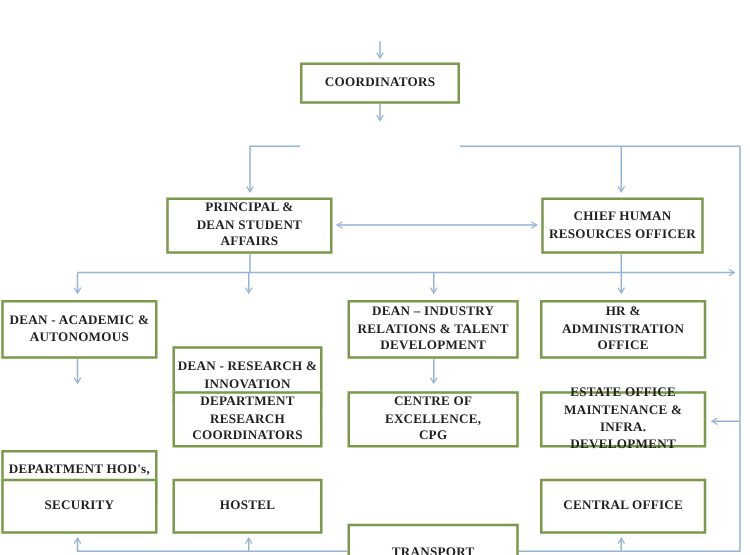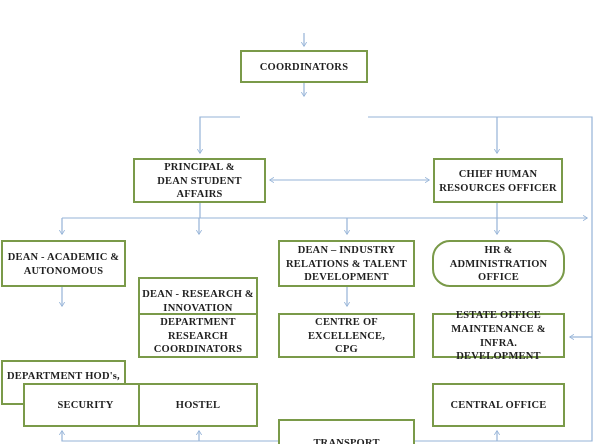--- a/index.html
+++ b/index.html
@@ -62,30 +62,30 @@
 AFFAIRS</div>
   <div class="node" style="left:433px;top:158px;width:130px;height:45px;">CHIEF HUMAN
 RESOURCES OFFICER</div>
   <div class="node" style="left:1px;top:240px;width:125px;height:47px;">DEAN - ACADEMIC &amp;
 AUTONOMOUS</div>
   <div class="node" style="left:138px;top:240px;width:120px;height:47px;margin-top:37px;">DEAN - RESEARCH &amp;
 INNOVATION</div>
   <div class="node" style="left:278px;top:240px;width:137px;height:47px;">DEAN – INDUSTRY
 RELATIONS &amp; TALENT
 DEVELOPMENT</div>
-  <div class="node" style="left:432px;top:240px;width:133px;height:47px;border-radius:18px;">HR &amp; ADMINISTRATION
+  <div class="node" style="left:432px;top:240px;width:133px;height:47px;">HR &amp; ADMINISTRATION
 OFFICE</div>
   <div class="node" style="left:1px;top:313px;width:125px;height:45px;margin-top:47px;">DEPARTMENT HOD's,
 CoE, IQAC, PED</div>
   <div class="node" style="left:138px;top:313px;width:120px;height:45px;">DEPARTMENT
 RESEARCH
 COORDINATORS</div>
   <div class="node" style="left:278px;top:313px;width:137px;height:45px;">CENTRE OF EXCELLENCE,
 CPG</div>
   <div class="node" style="left:432px;top:313px;width:133px;height:45px;">ESTATE OFFICE
 MAINTENANCE &amp; INFRA.
 DEVELOPMENT</div>
-  <div class="node" style="left:1px;top:383px;width:125px;height:44px;margin-left:22px;">SECURITY</div>
+  <div class="node" style="left:1px;top:383px;width:125px;height:44px;">SECURITY</div>
   <div class="node" style="left:138px;top:383px;width:120px;height:44px;">HOSTEL</div>
   <div class="node" style="left:278px;top:383px;width:137px;height:48px;margin-top:36px;">TRANSPORT</div>
   <div class="node" style="left:432px;top:383px;width:133px;height:44px;">CENTRAL OFFICE</div>
 
 </div>
 
 </body></html>

